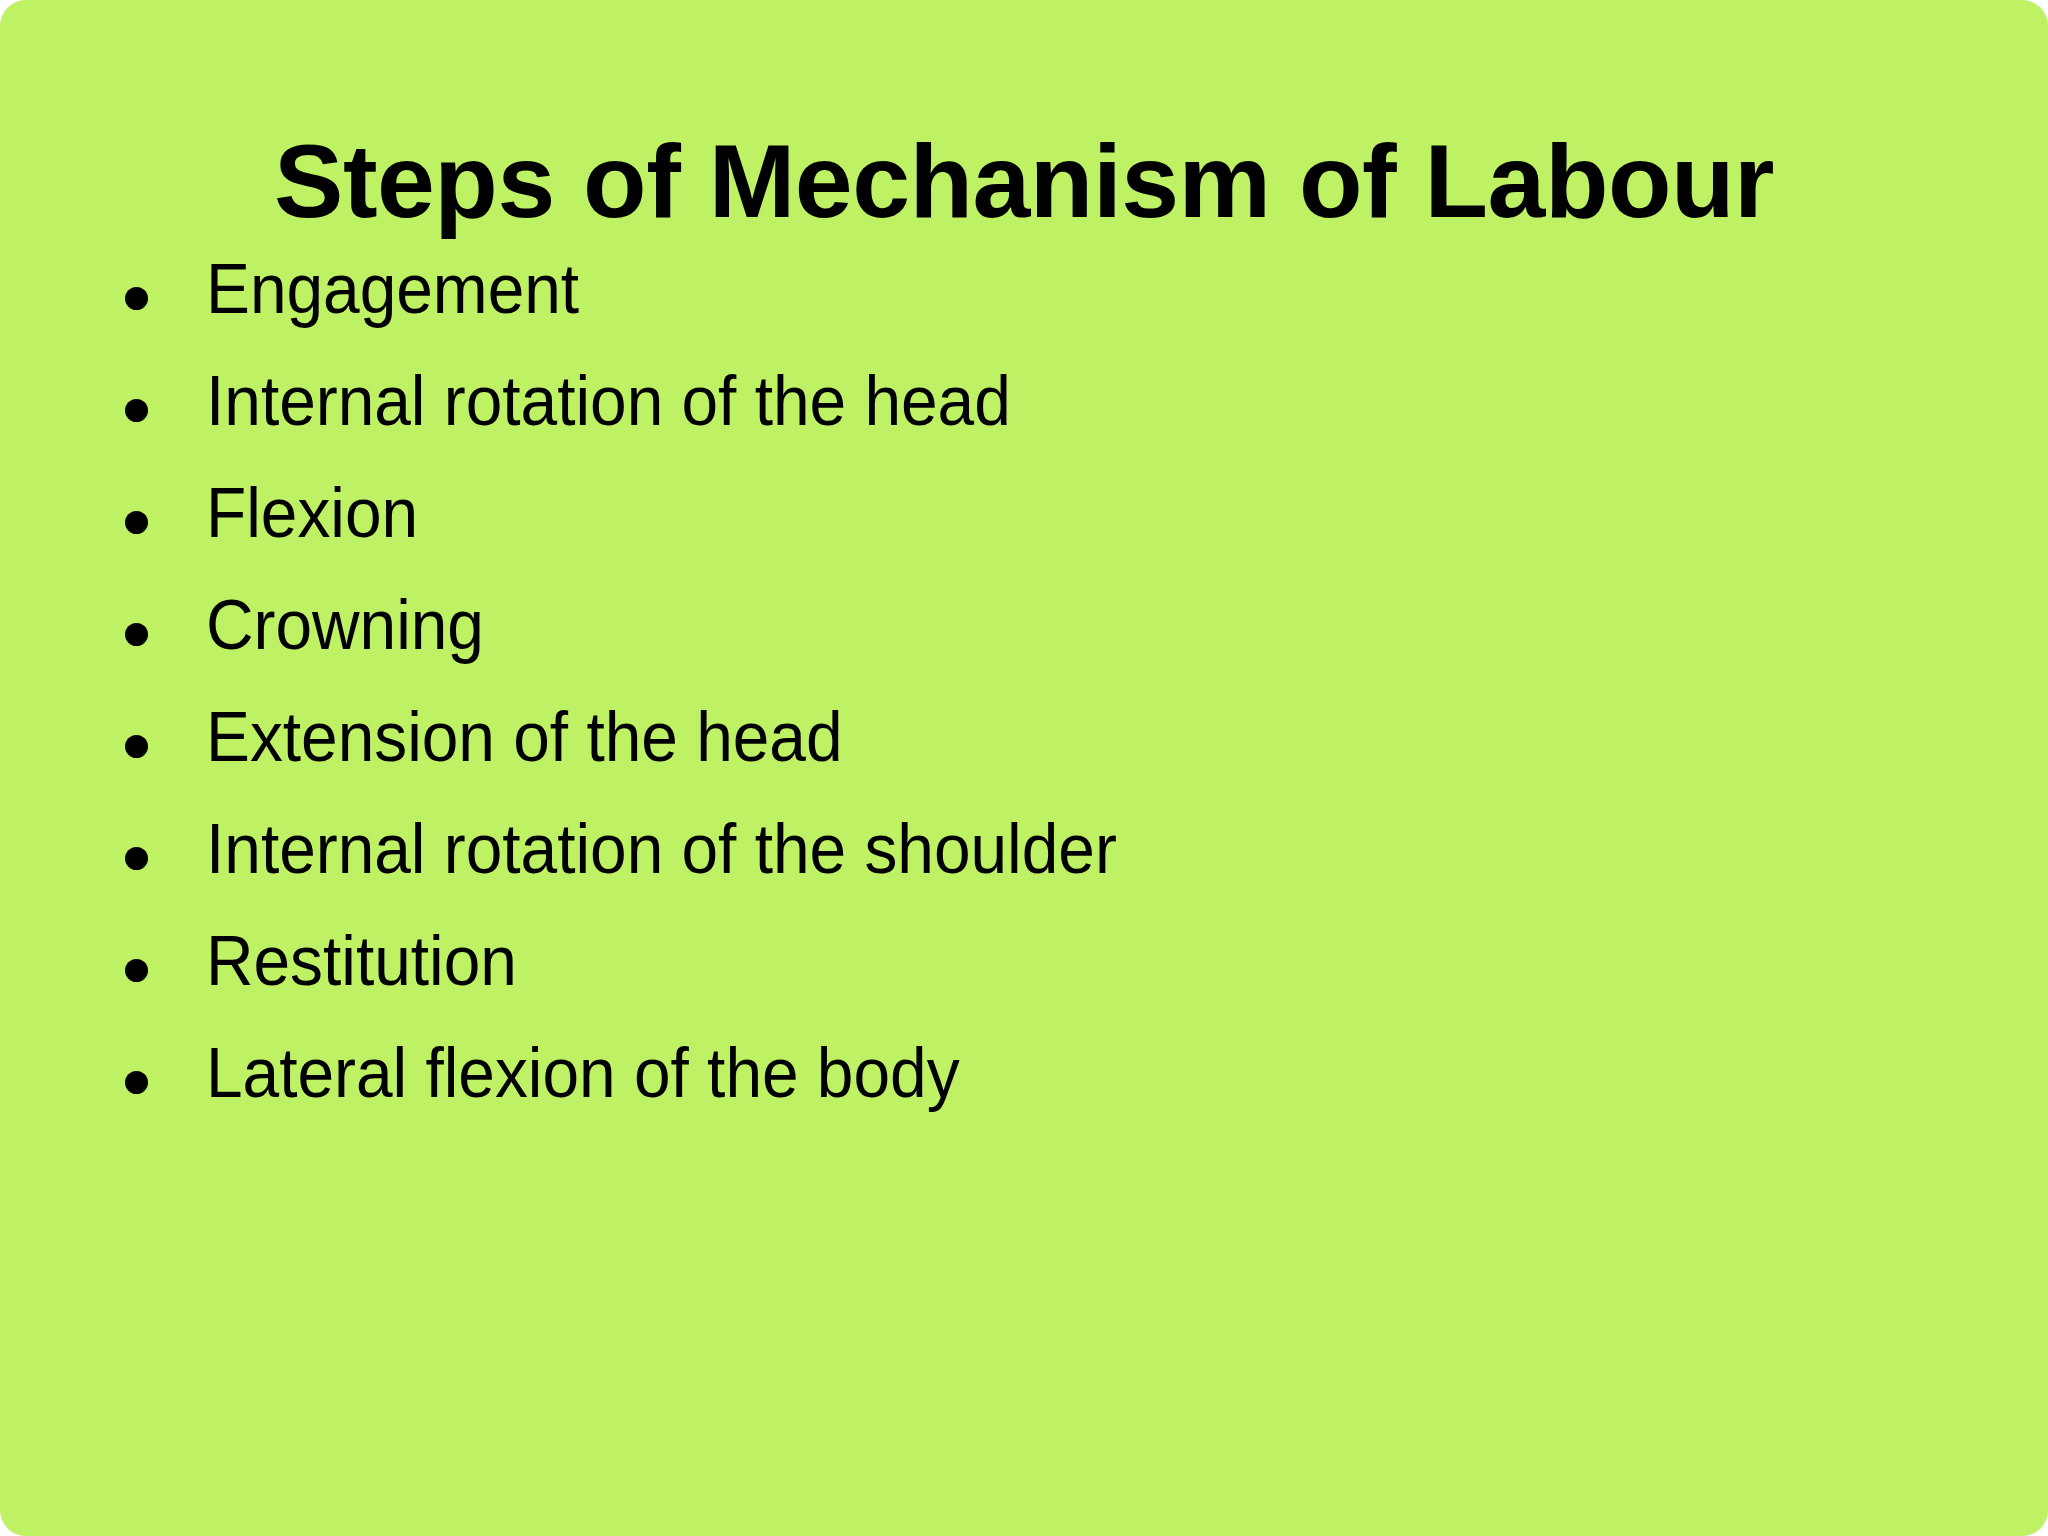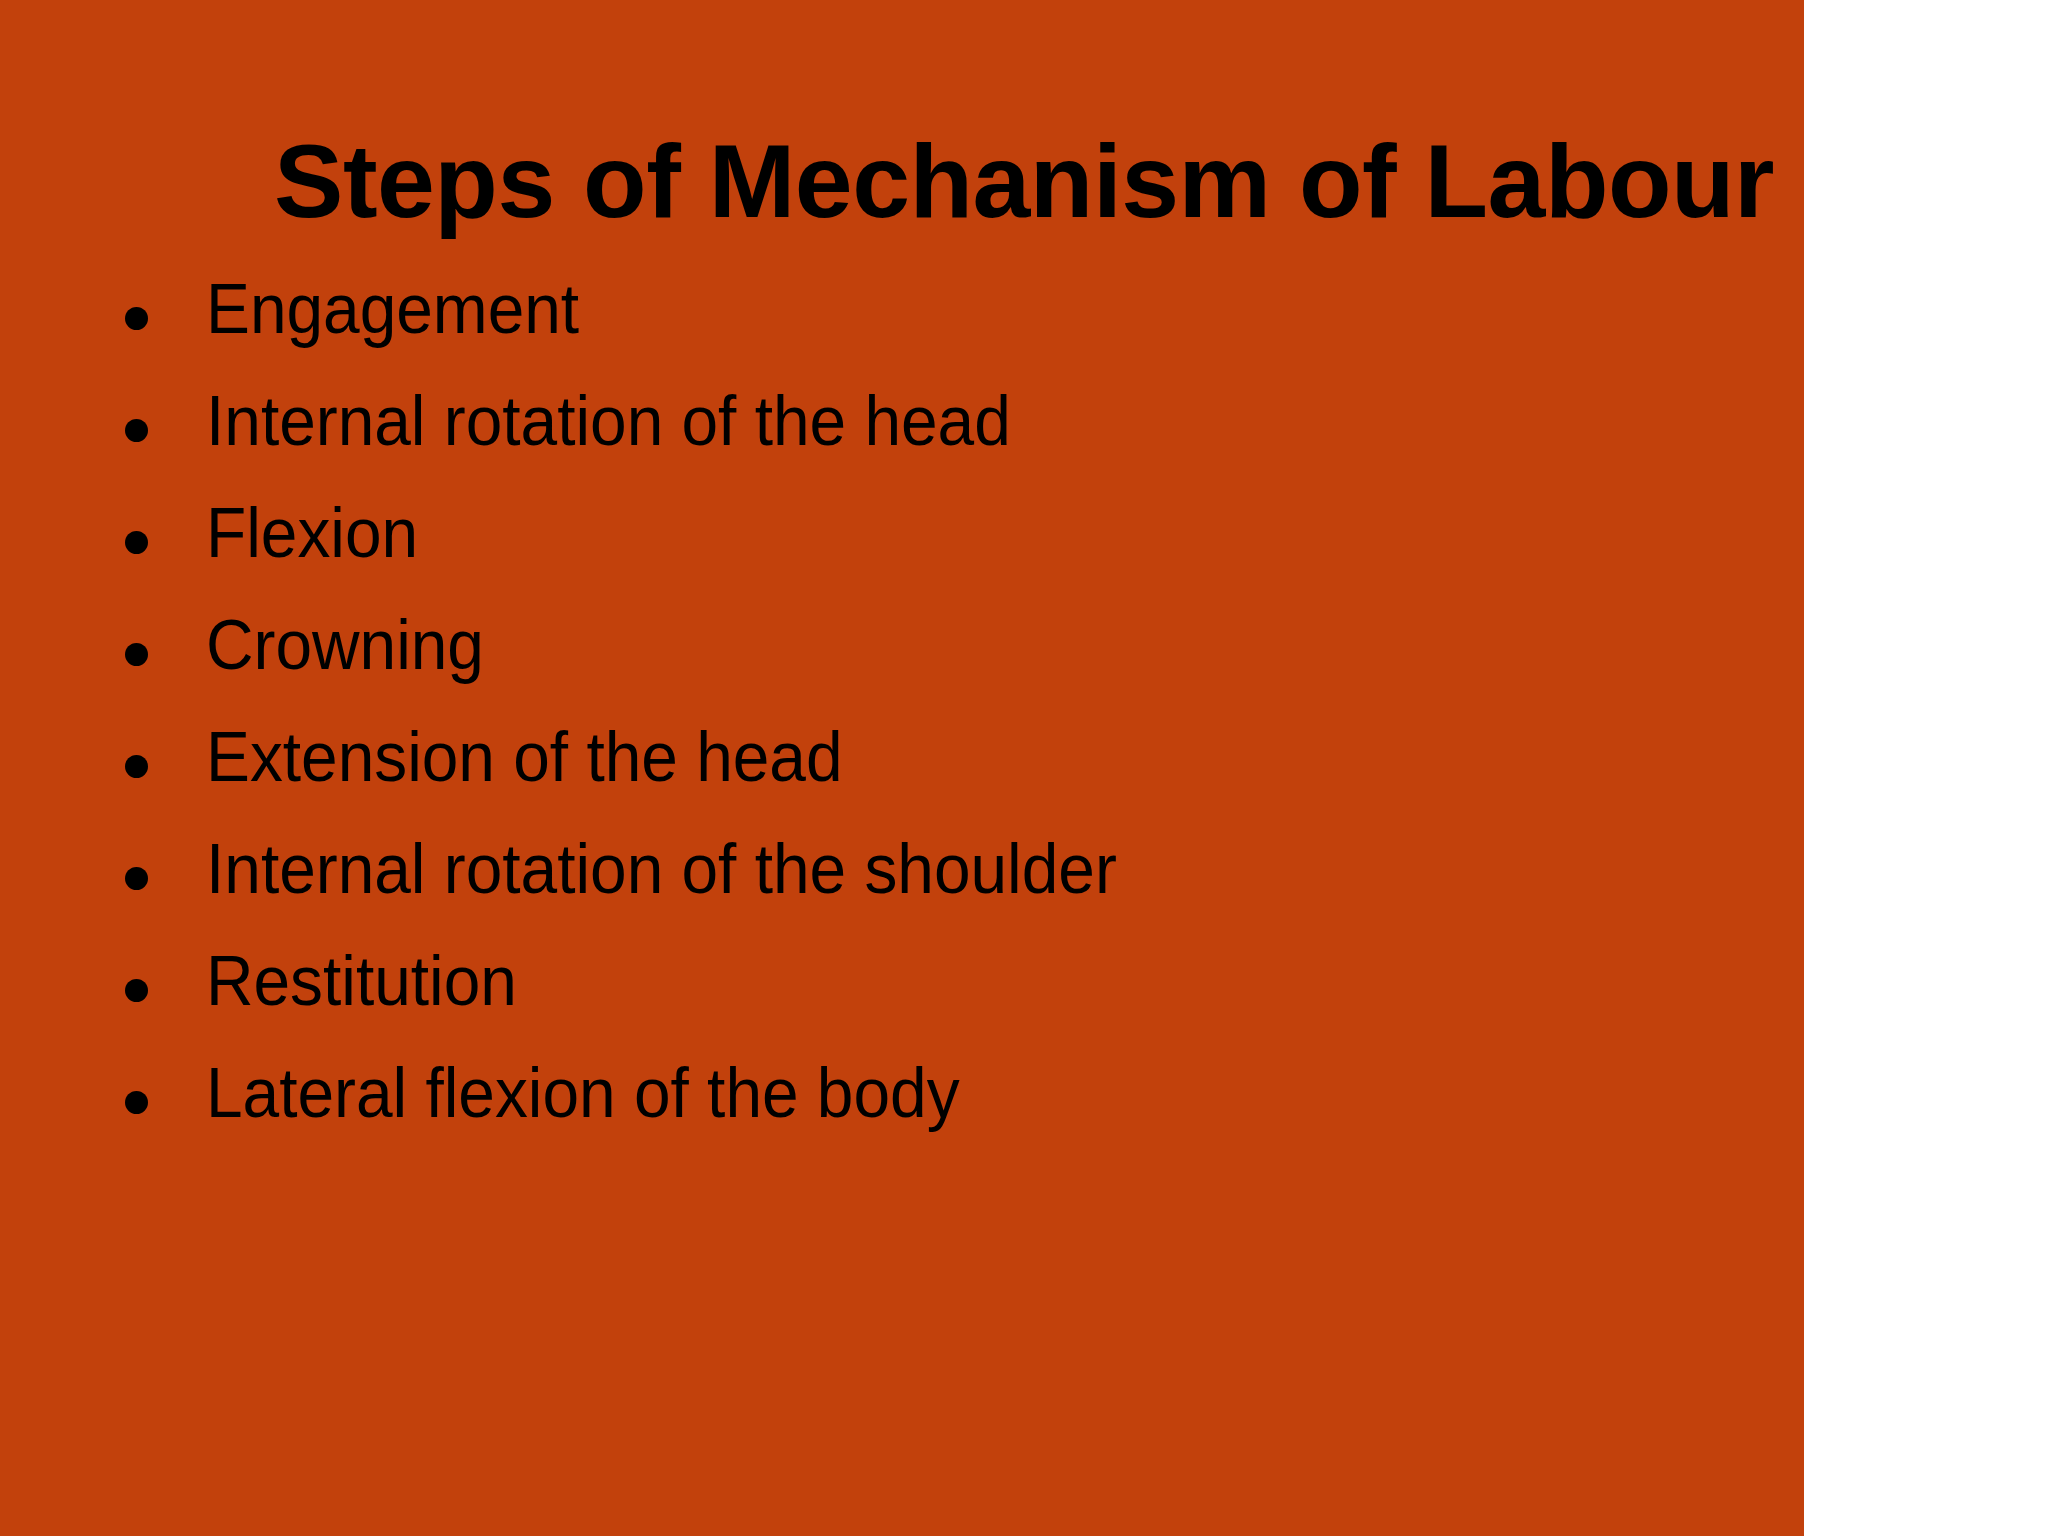--- a/index.html
+++ b/index.html
@@ -10,24 +10,25 @@
   body {
     width: 2048px;
     height: 1536px;
     overflow: hidden;
     font-family: "Liberation Sans", sans-serif;
     -webkit-font-smoothing: antialiased;
   }
 
   .slide {
     position: relative;
-    width: 1804px;
+    width: 2048px;
     height: 1536px;
-    background: #c2410c;
+    background: #bef264;
     box-sizing: border-box;
+    border-radius: 26px;
   }
 
   
   .slide-title {
     position: absolute;
     left: 0;
     top: 48px;
     width: 2048px;
     text-align: center;
     font-family: "Liberation Sans", sans-serif;
@@ -36,21 +37,21 @@
     line-height: 126px;
     letter-spacing: -0.5px;
     color: #000000;
     white-space: nowrap;
   }
 
   
   .bullet-list {
     position: absolute;
     left: 118px;
-    top: 260px;
+    top: 240px;
     width: 1860px;
     margin: 0;
     padding: 0;
     list-style: none;
   }
 
   .bullet-item {
     position: relative;
     display: block;
     height: 112px;

